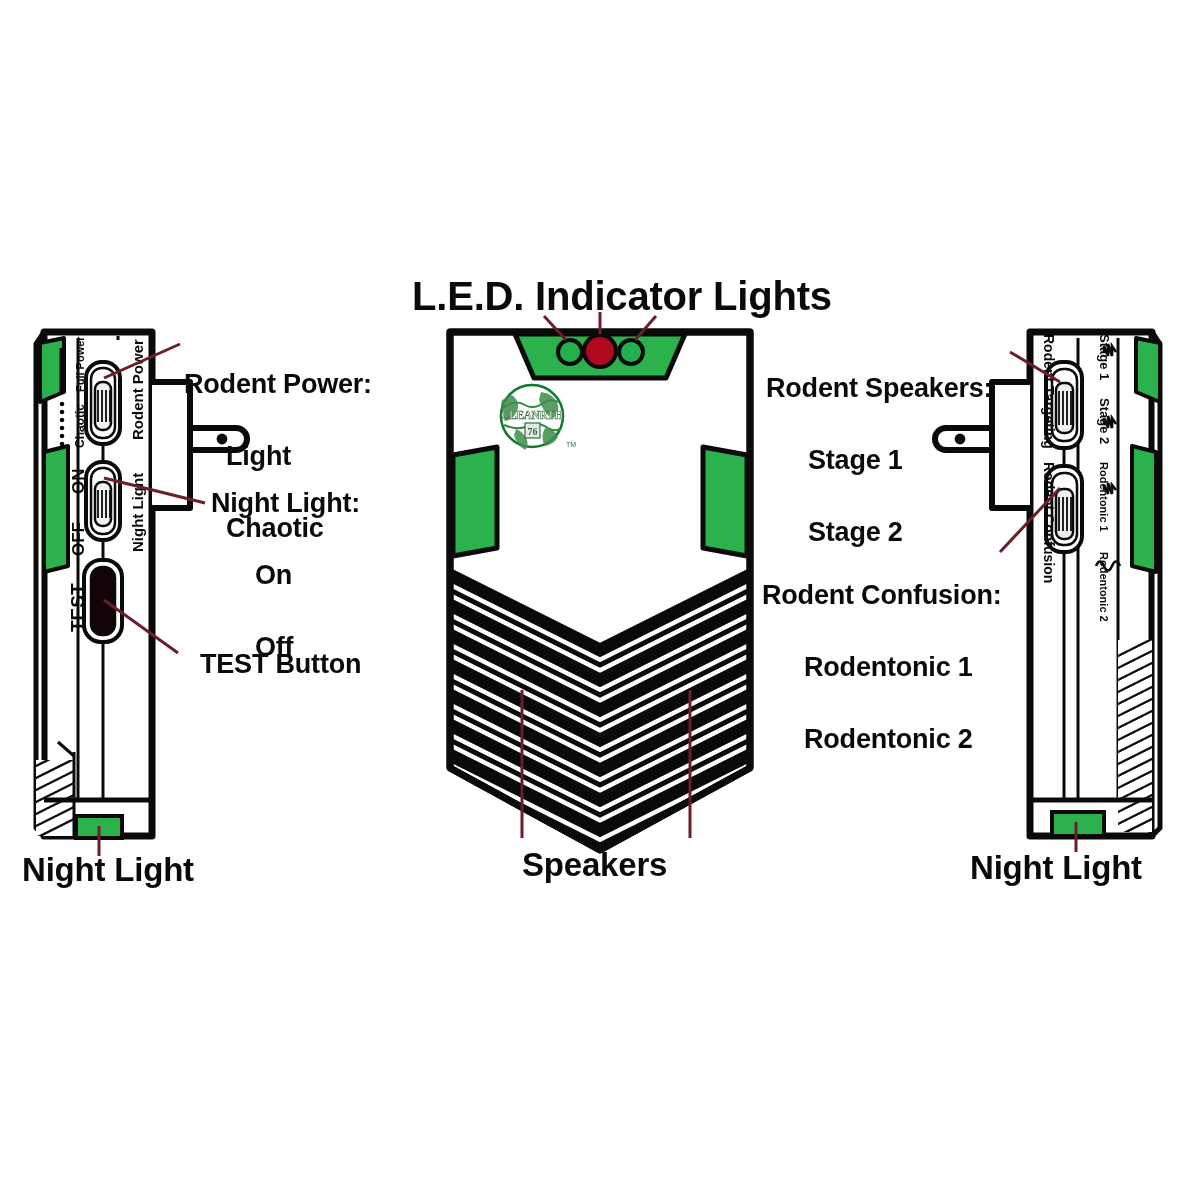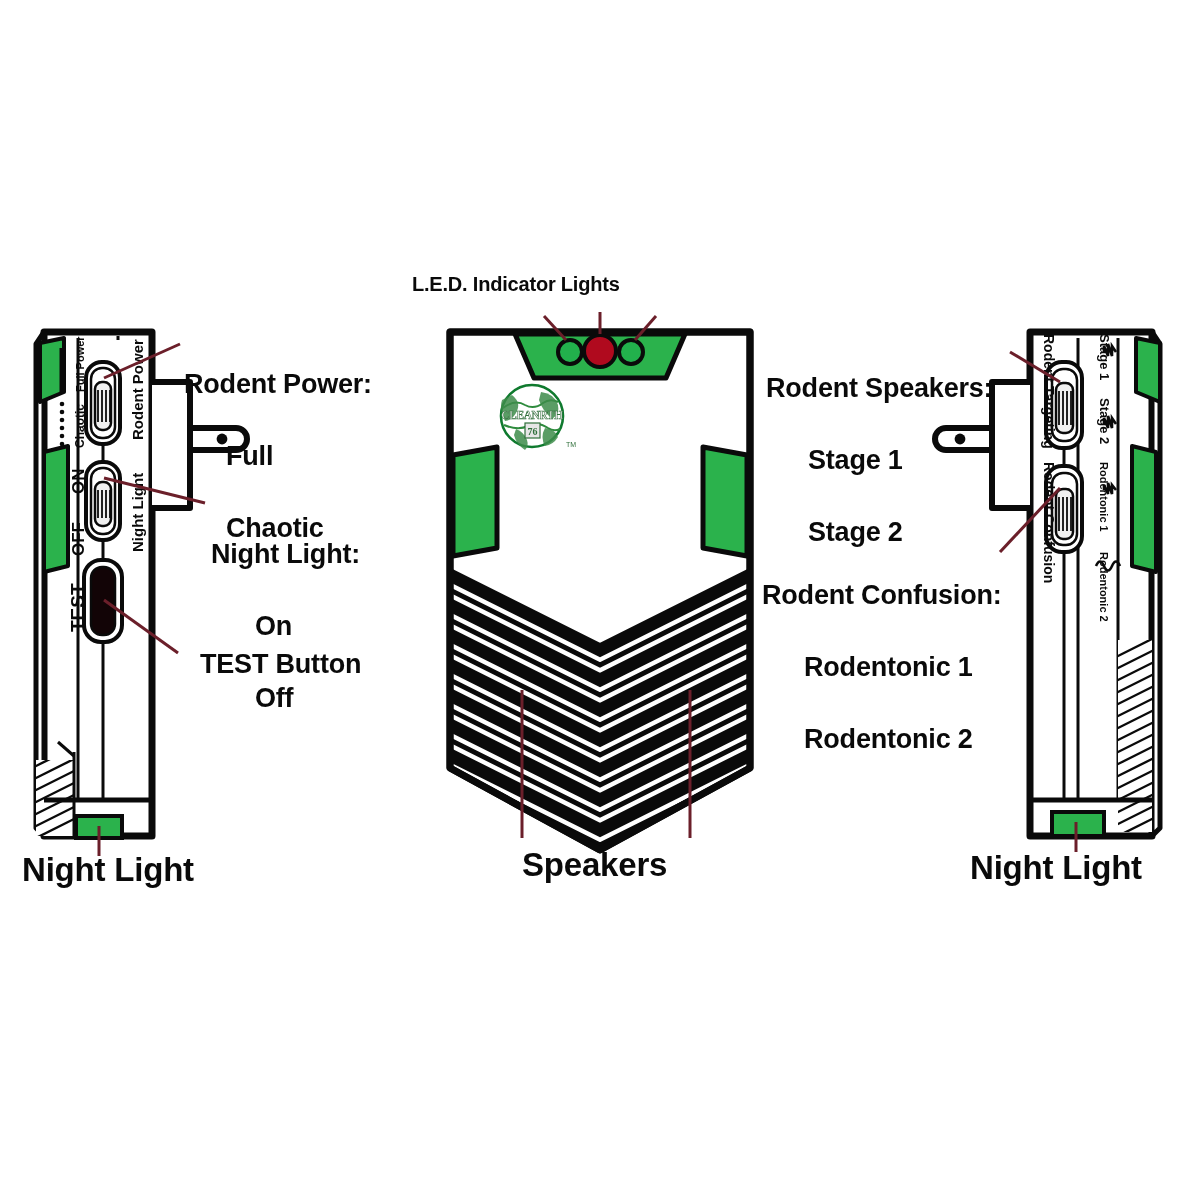--- a/index.html
+++ b/index.html
@@ -29,21 +29,21 @@
   .calloutText {
     position: absolute;
     font-family: "Liberation Sans", sans-serif;
     font-weight: bold;
     color: #0a0a0a;
     line-height: 1.22;
     white-space: pre;
     letter-spacing: -0.2px;
   }
   .t-title {
-    font-size: 20px;
+    font-size: 40px;
   }
   .t-head {
     font-size: 27px;
   }
   .t-sub {
     font-size: 27px;
   }
   .t-big {
     font-size: 33px;
   }
@@ -321,25 +321,25 @@
       <line x1="1060" y1="382" x2="1010" y2="352" stroke="#6b1f2a" stroke-width="3"></line>
       <line x1="1060" y1="488" x2="1000" y2="552" stroke="#6b1f2a" stroke-width="3"></line>
       <line x1="1076" y1="822" x2="1076" y2="852" stroke="#6b1f2a" stroke-width="3"></line>
     </g>
   </svg>
 
   <div class="calloutText t-title" style="left:412px; top:272px;">L.E.D. Indicator Lights</div>
 
   <div class="calloutText" style="left:184px; top:329px;">
     <div class="t-head">Rodent Power:</div>
-    <div class="t-sub ind-1">Full</div>
+    <div class="t-sub ind-1">Light</div>
     <div class="t-sub ind-1">Chaotic</div>
   </div>
 
-  <div class="calloutText" style="left:211px; top:499px;">
+  <div class="calloutText" style="left:211px; top:448px;">
     <div class="t-head">Night Light:</div>
     <div class="t-sub ind-2">On</div>
     <div class="t-sub ind-2">Off</div>
   </div>
 
   <div class="calloutText t-head" style="left:200px; top:648px;">TEST Button</div>
 
   <div class="calloutText" style="left:766px; top:333px;">
     <div class="t-head">Rodent Speakers:</div>
     <div class="t-sub ind-1">Stage 1</div>

